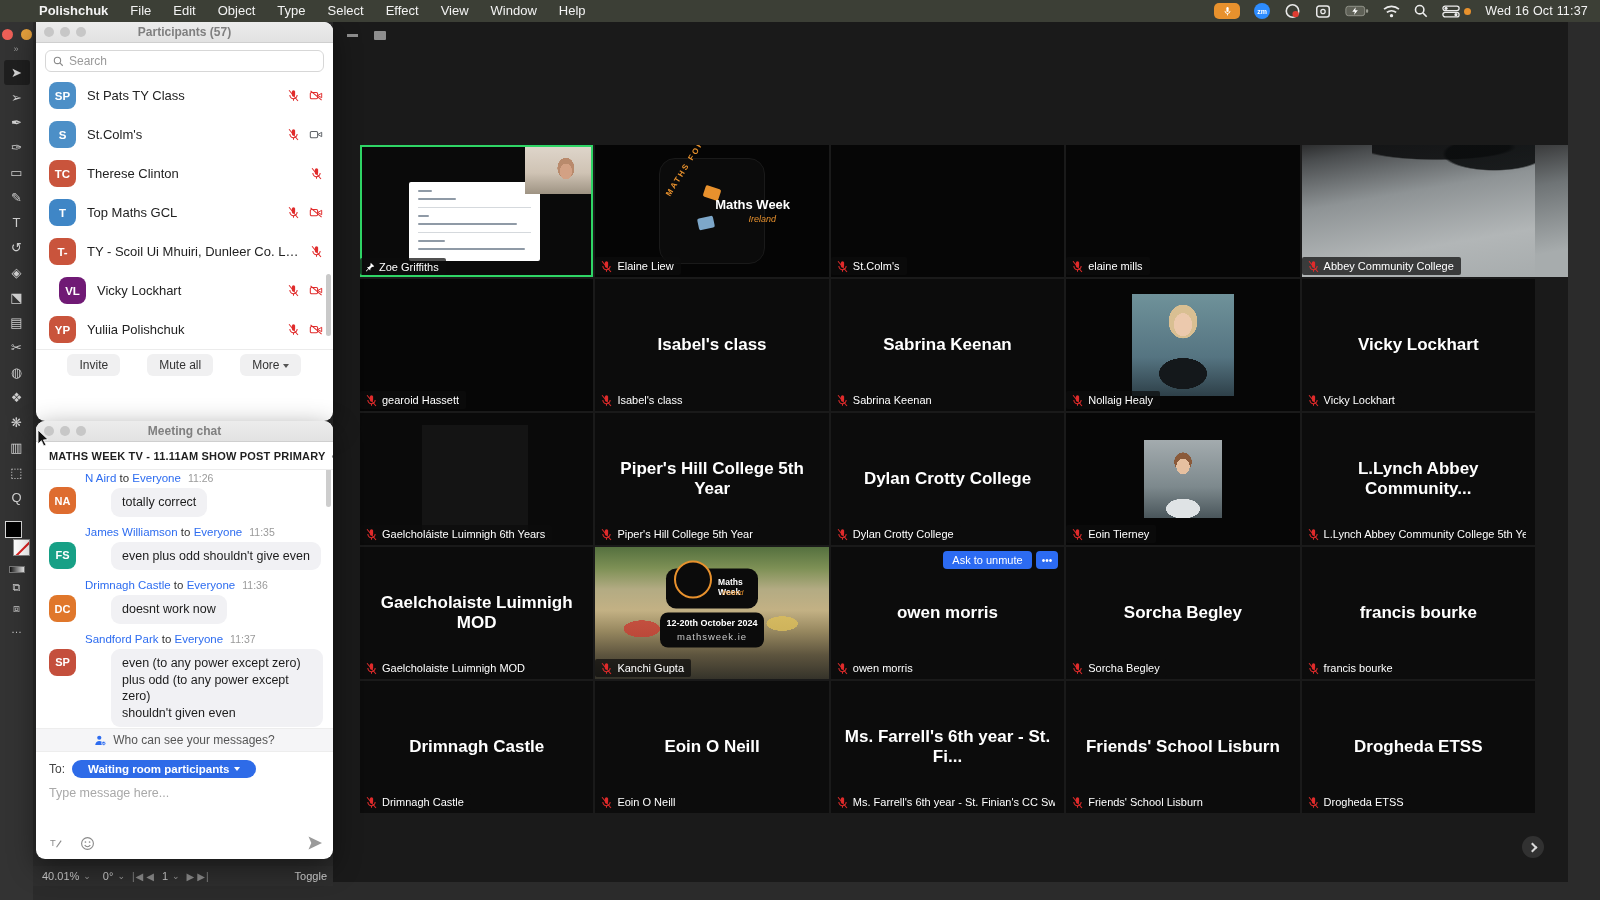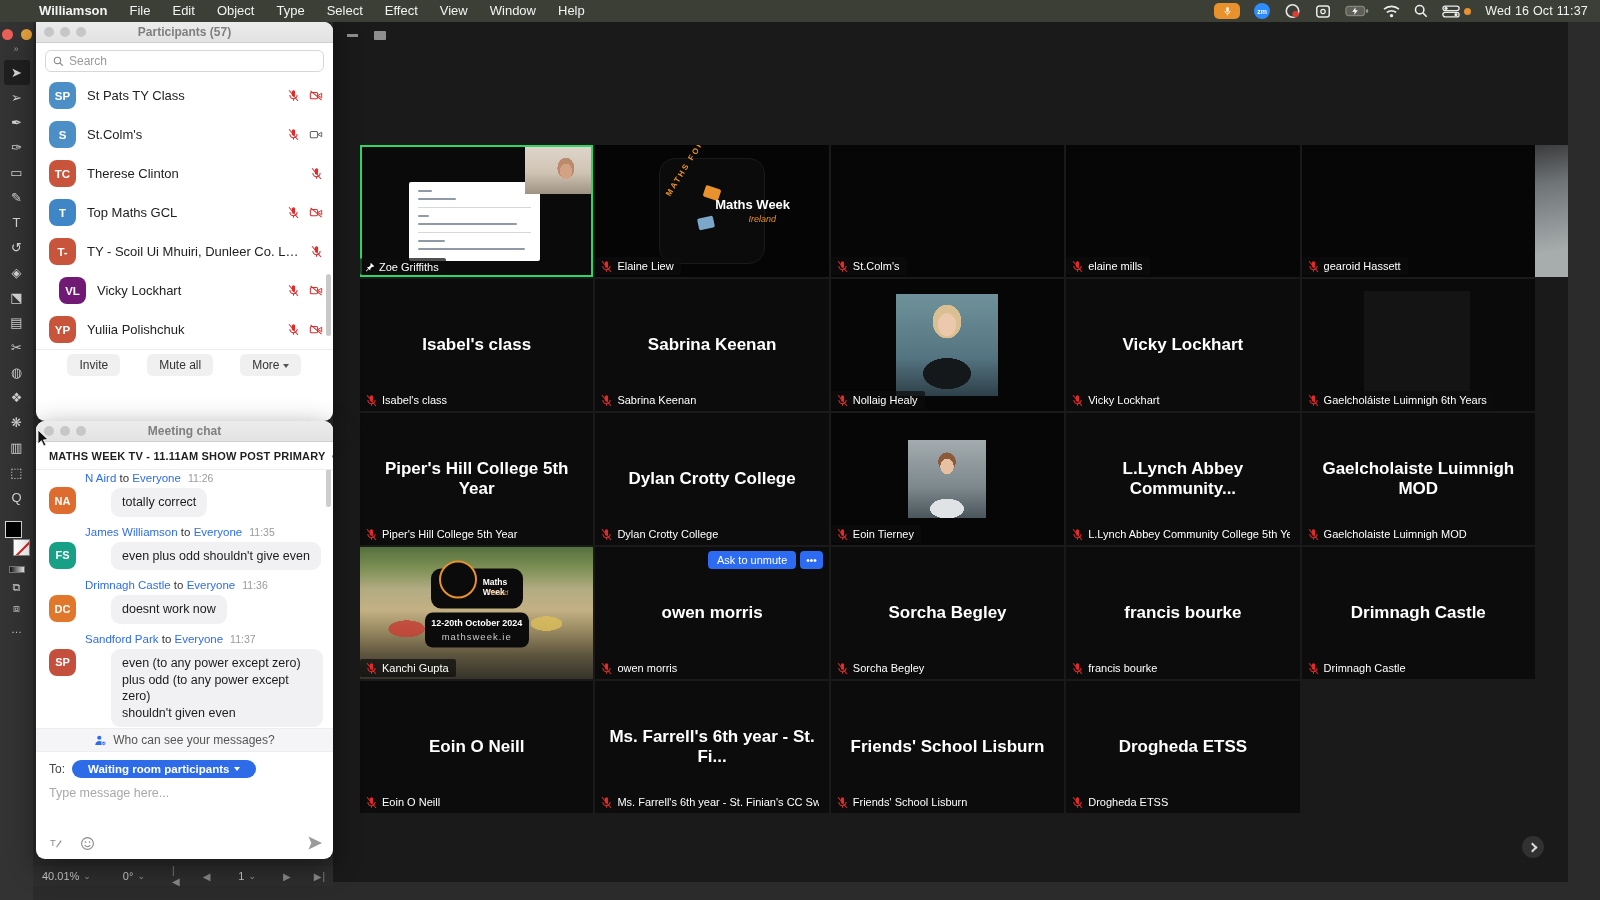--- a/index.html
+++ b/index.html
@@ -35,21 +35,21 @@
   .swfill { position:absolute; left:1px; top:1px; width:17px; height:17px; background:#000; border:1px solid #d8d8d8; }
   .swstroke { position:absolute; right:0; bottom:0; width:17px; height:17px; background:#fff; border:1px solid #888;
     overflow:hidden; }
   .swstroke::after { content:""; position:absolute; left:-3px; top:7px; width:26px; height:2px; background:#d22; transform:rotate(-45deg); }
   .minis { display:flex; flex-direction:column; gap:8px; align-items:center; margin-top:10px; color:#cfcfcf; }
   .miniGrad { width:16px; height:7px; background:linear-gradient(90deg,#111,#eee); border:1px solid #777; }
   .miniIc { font-size:11px; color:#c8c8c8; }
 
   
   #aistatus { position:absolute; left:33px; top:866px; width:300px; height:20px; background:#2e2e2e;
-    display:flex; align-items:center; color:#c9c9c9; font-size:11px; gap:22px; padding:0 4px; z-index:4; }
+    display:flex; align-items:center; color:#c9c9c9; font-size:11px; gap:2px; padding:0 4px; z-index:4; }
   #aistatus .seg { display:flex; align-items:center; gap:4px; padding:0 5px; }
   #aistatus .car { font-size:9px; color:#9a9a9a; }
   #aistatus .navg { color:#8a8a8a; font-size:10px; letter-spacing:1px; }
   #aistatus .tog { margin-left:auto; padding-right:2px; color:#cfcfcf; }
 
   
   #zoomwin { position:absolute; left:333px; top:22px; width:1235px; height:860px; background:#1a1a1a; z-index:10; }
   #viewctl { position:absolute; left:12px; top:7px; display:flex; gap:12px; align-items:center; }
   #viewctl .vc { width:15px; height:13px; display:flex; align-items:center; justify-content:center; }
   .vminus { width:11px; height:3px; background:#8e8e8e; }
@@ -191,21 +191,21 @@
   .icon svg { display:block; }
 </style>
 </head>
 <body>
 
 <div id="desktop">
 
   <div id="menubar">
     <span class="apple"></span>
     <nav id="menus">
-        <span class="mi app">Williamson</span>
+        <span class="mi app">Polishchuk</span>
         <span class="mi ">File</span>
         <span class="mi ">Edit</span>
         <span class="mi ">Object</span>
         <span class="mi ">Type</span>
         <span class="mi ">Select</span>
         <span class="mi ">Effect</span>
         <span class="mi ">View</span>
         <span class="mi ">Window</span>
         <span class="mi ">Help</span>
       </nav>
@@ -414,20 +414,33 @@
               <svg width="13" height="13" viewBox="0 0 16 16">
                 <rect x="6" y="1.5" width="4" height="8" rx="2" fill="#e02b2b"></rect>
                 <path d="M3.5 7.5a4.5 4.5 0 0 0 9 0" fill="none" stroke="#e02b2b" stroke-width="1.3"></path>
                 <line x1="8" y1="12" x2="8" y2="14.5" stroke="#e02b2b" stroke-width="1.3"></line>
                 <line x1="2.5" y1="1.5" x2="13.5" y2="14.8" stroke="#e02b2b" stroke-width="1.3"></line>
               </svg>
             </span>
             <span>elaine mills</span>
           </div>
         </div>
+        <div class="tile t-room">
+          <div class="tlabel">
+            <span class="icon">
+              <svg width="13" height="13" viewBox="0 0 16 16">
+                <rect x="6" y="1.5" width="4" height="8" rx="2" fill="#e02b2b"></rect>
+                <path d="M3.5 7.5a4.5 4.5 0 0 0 9 0" fill="none" stroke="#e02b2b" stroke-width="1.3"></path>
+                <line x1="8" y1="12" x2="8" y2="14.5" stroke="#e02b2b" stroke-width="1.3"></line>
+                <line x1="2.5" y1="1.5" x2="13.5" y2="14.8" stroke="#e02b2b" stroke-width="1.3"></line>
+              </svg>
+            </span>
+            <span>Abbey Community College</span>
+          </div>
+        </div>
         <div class="tile t-black">
           <div class="tlabel">
             <span class="icon">
               <svg width="13" height="13" viewBox="0 0 16 16">
                 <rect x="6" y="1.5" width="4" height="8" rx="2" fill="#e02b2b"></rect>
                 <path d="M3.5 7.5a4.5 4.5 0 0 0 9 0" fill="none" stroke="#e02b2b" stroke-width="1.3"></path>
                 <line x1="8" y1="12" x2="8" y2="14.5" stroke="#e02b2b" stroke-width="1.3"></line>
                 <line x1="2.5" y1="1.5" x2="13.5" y2="14.8" stroke="#e02b2b" stroke-width="1.3"></line>
               </svg>
             </span>

